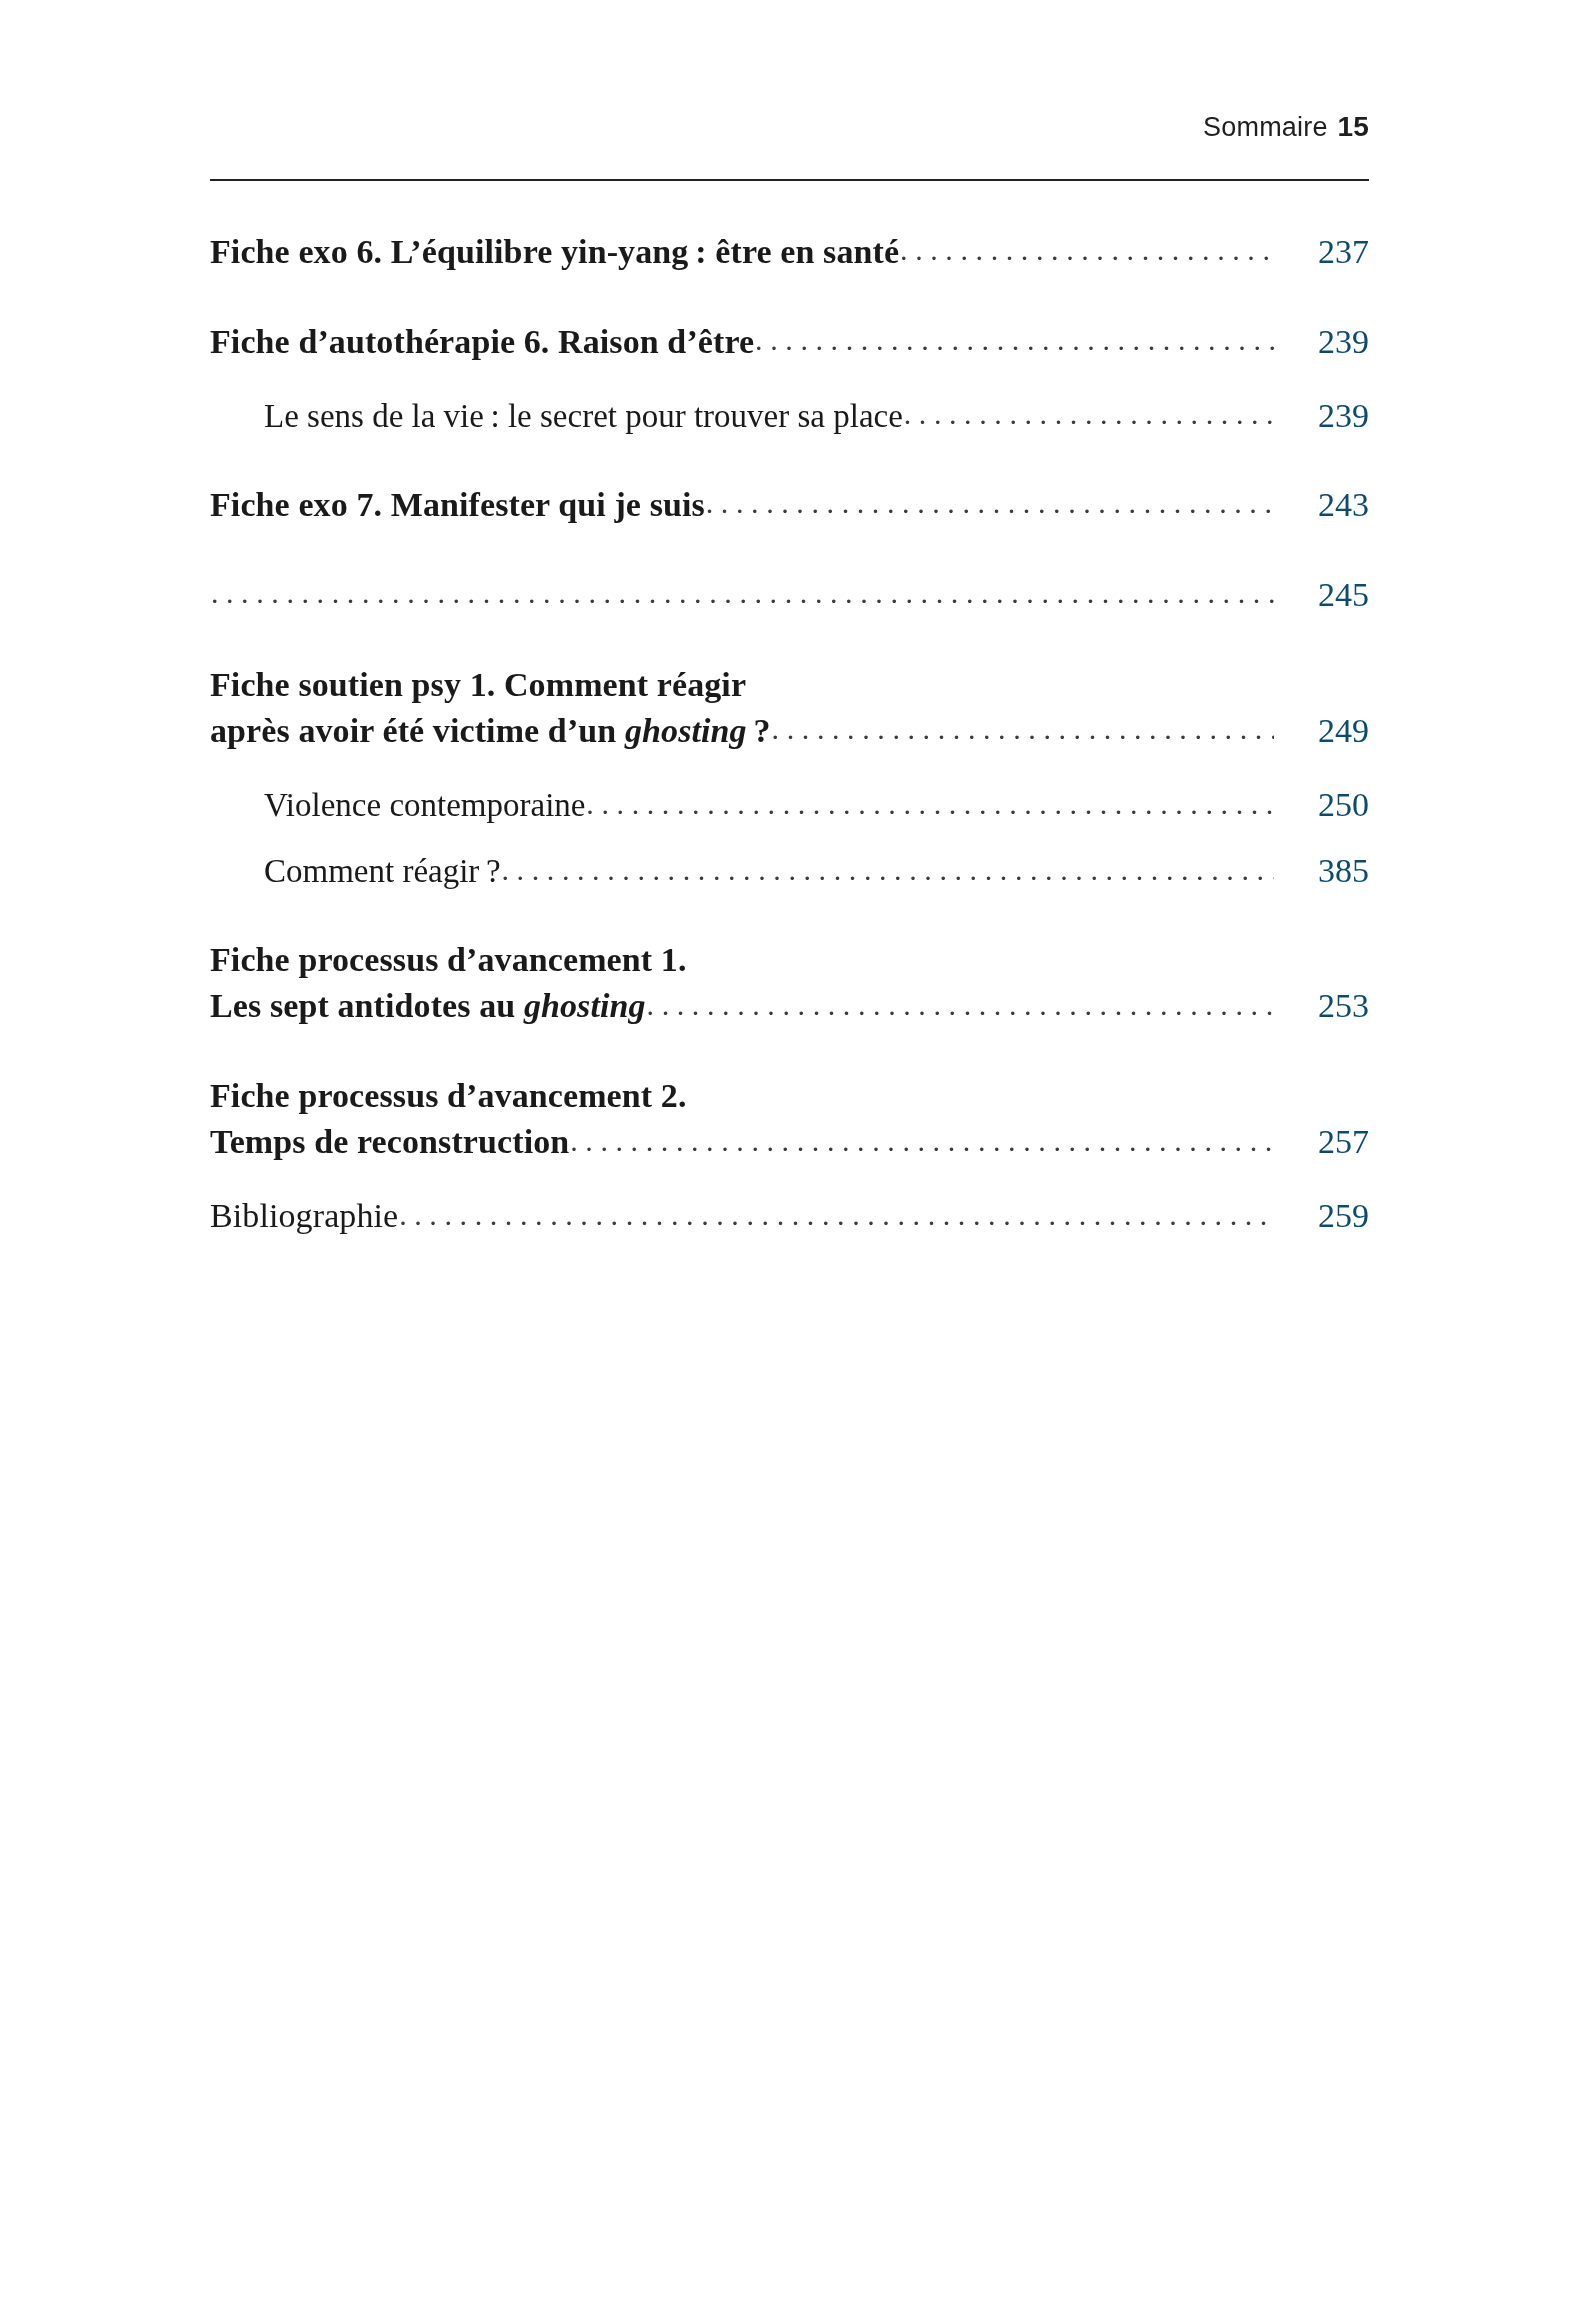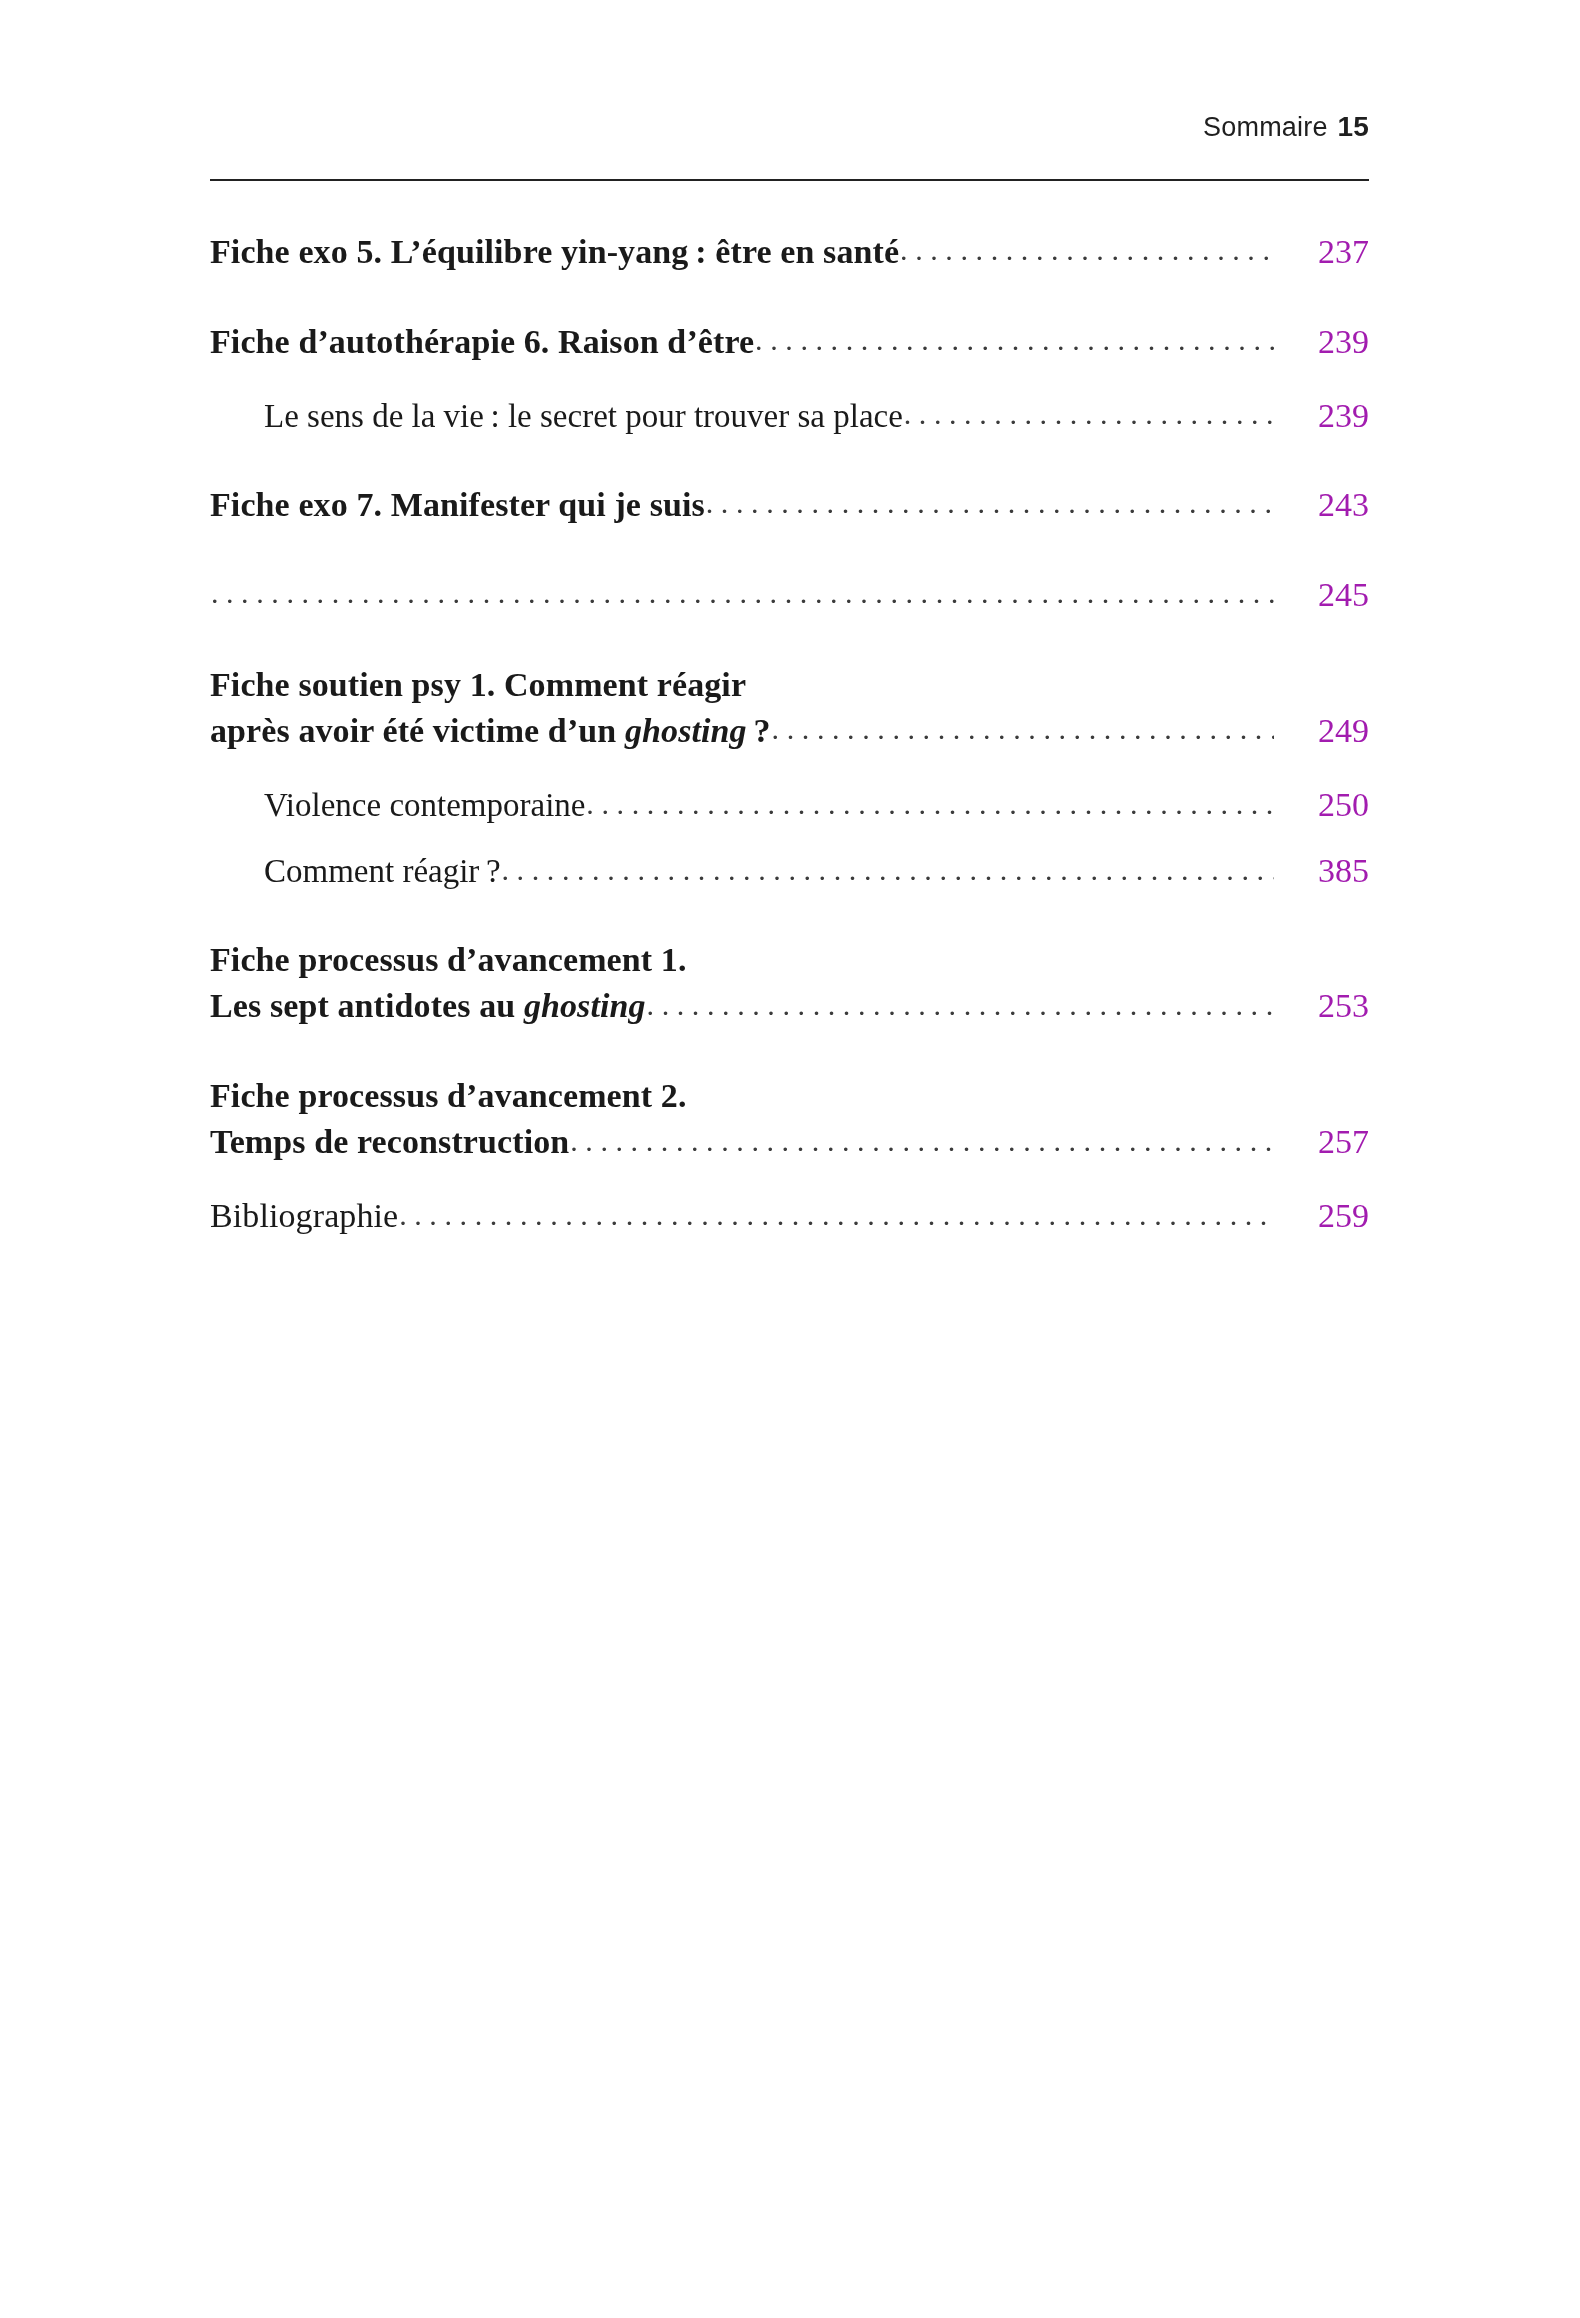--- a/index.html
+++ b/index.html
@@ -91,21 +91,21 @@
     position: relative;
     top: -2.7px;
   }
 
   .folio {
     flex: 0 0 auto;
     width: 93px;
     text-align: right;
     font-weight: 400;
     font-size: 34px;
-    color: #a21caf;
+    color: #0c4a6e;
     white-space: nowrap;
   }
 
   
   .level1 .title {
     font-weight: 700;
     font-size: 34px;
     letter-spacing: 0.1px;
   }
   .level1 .line { line-height: 46px; }
@@ -145,21 +145,21 @@
   <div class="runhead">
     <span class="rh-label">Sommaire</span><span class="rh-folio">15</span>
   </div>
 
   <div class="rule"></div>
 
   <div class="toc">
 
     <div class="entry level1">
       <div class="line">
-        <span class="title">Fiche exo 5. L’équilibre yin-yang : être en santé</span>
+        <span class="title">Fiche exo 6. L’équilibre yin-yang : être en santé</span>
         <span class="dots">........................................................................................................................</span>
         <span class="folio">237</span>
       </div>
     </div>
 
     <div class="gap-lg"></div>
 
     <div class="entry level1">
       <div class="line">
         <span class="title">Fiche d’autothérapie 6. Raison d’être</span>

